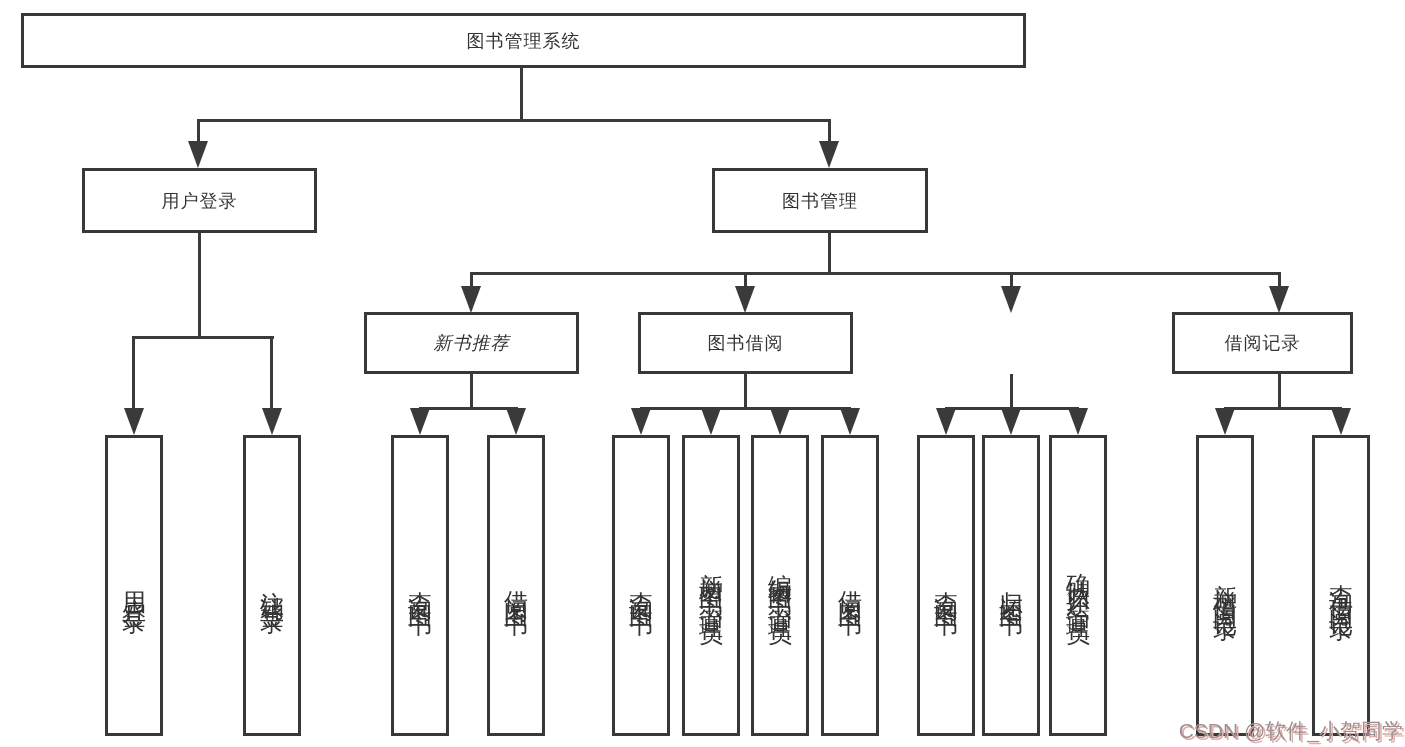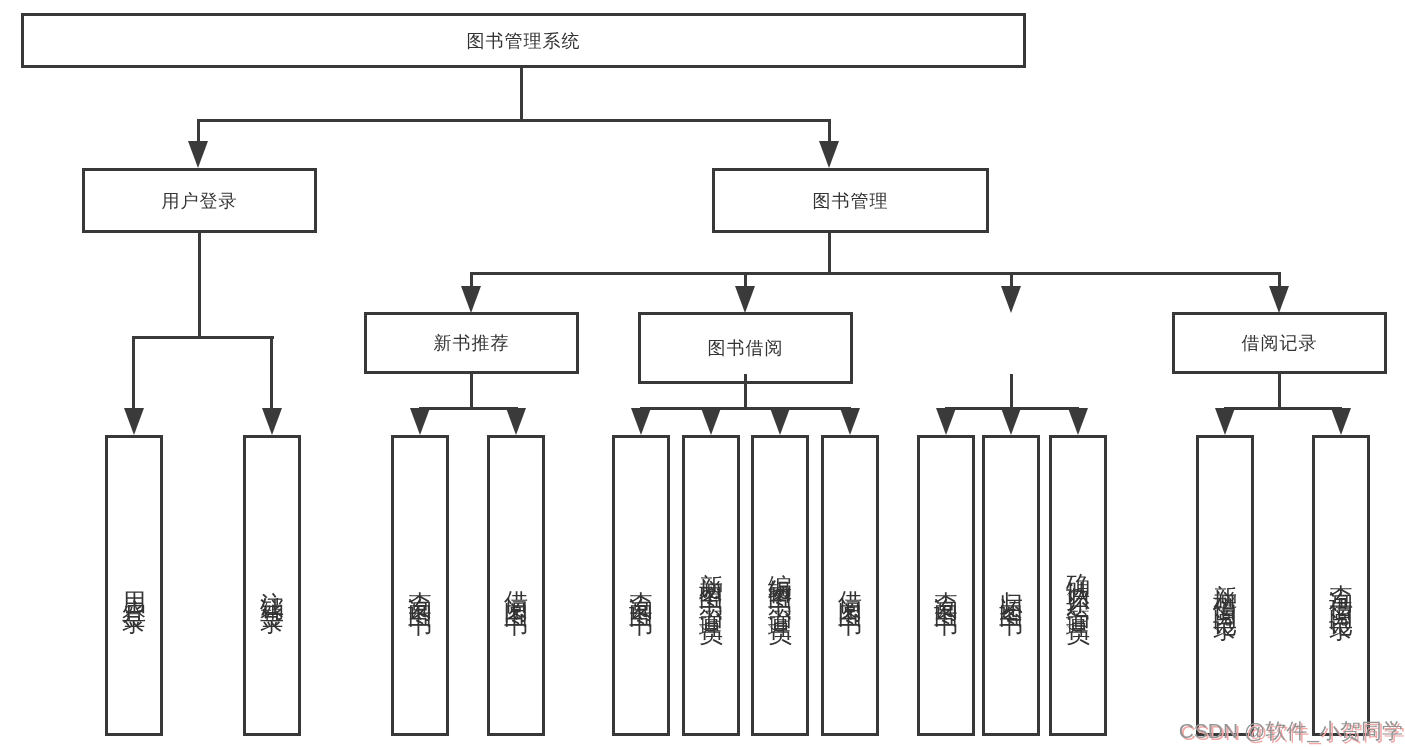--- a/index.html
+++ b/index.html
@@ -56,34 +56,34 @@
 <div id="canvas">
 
   <div class="box hlabel" style="left:21px; top:13px; width:1005px; height:55px;">
     <span>图书管理系统</span>
   </div>
 
   <div class="box hlabel" style="left:82px; top:168px; width:235px; height:65px;">
     <span>用户登录</span>
   </div>
 
-  <div class="box hlabel" style="left:712px; top:168px; width:277px; height:65px;">
+  <div class="box hlabel" style="left:712px; top:168px; width:216px; height:65px;">
     <span>图书管理</span>
   </div>
 
-  <div class="box hlabel" style="left:364px; top:312px; width:215px; height:62px;">
+  <div class="box hlabel" style="left:364px; top:312px; width:215px; height:62px;font-style:italic;">
     <span>新书推荐</span>
   </div>
 
-  <div class="box hlabel" style="left:638px; top:312px; width:215px; height:72px;">
+  <div class="box hlabel" style="left:638px; top:312px; width:215px; height:62px;">
     <span>图书借阅</span>
   </div>
 
 
-  <div class="box hlabel" style="left:1172px; top:312px; width:215px; height:62px;">
+  <div class="box hlabel" style="left:1172px; top:312px; width:181px; height:62px;">
     <span>借阅记录</span>
   </div>
 
   <div class="box leaf" style="left:105px; top:435px; width:58px; height:301px;">
     <span class="vtext">用户登录</span>
   </div>
   <div class="box leaf" style="left:243px; top:435px; width:58px; height:301px;">
     <span class="vtext">注销登录</span>
   </div>
 

